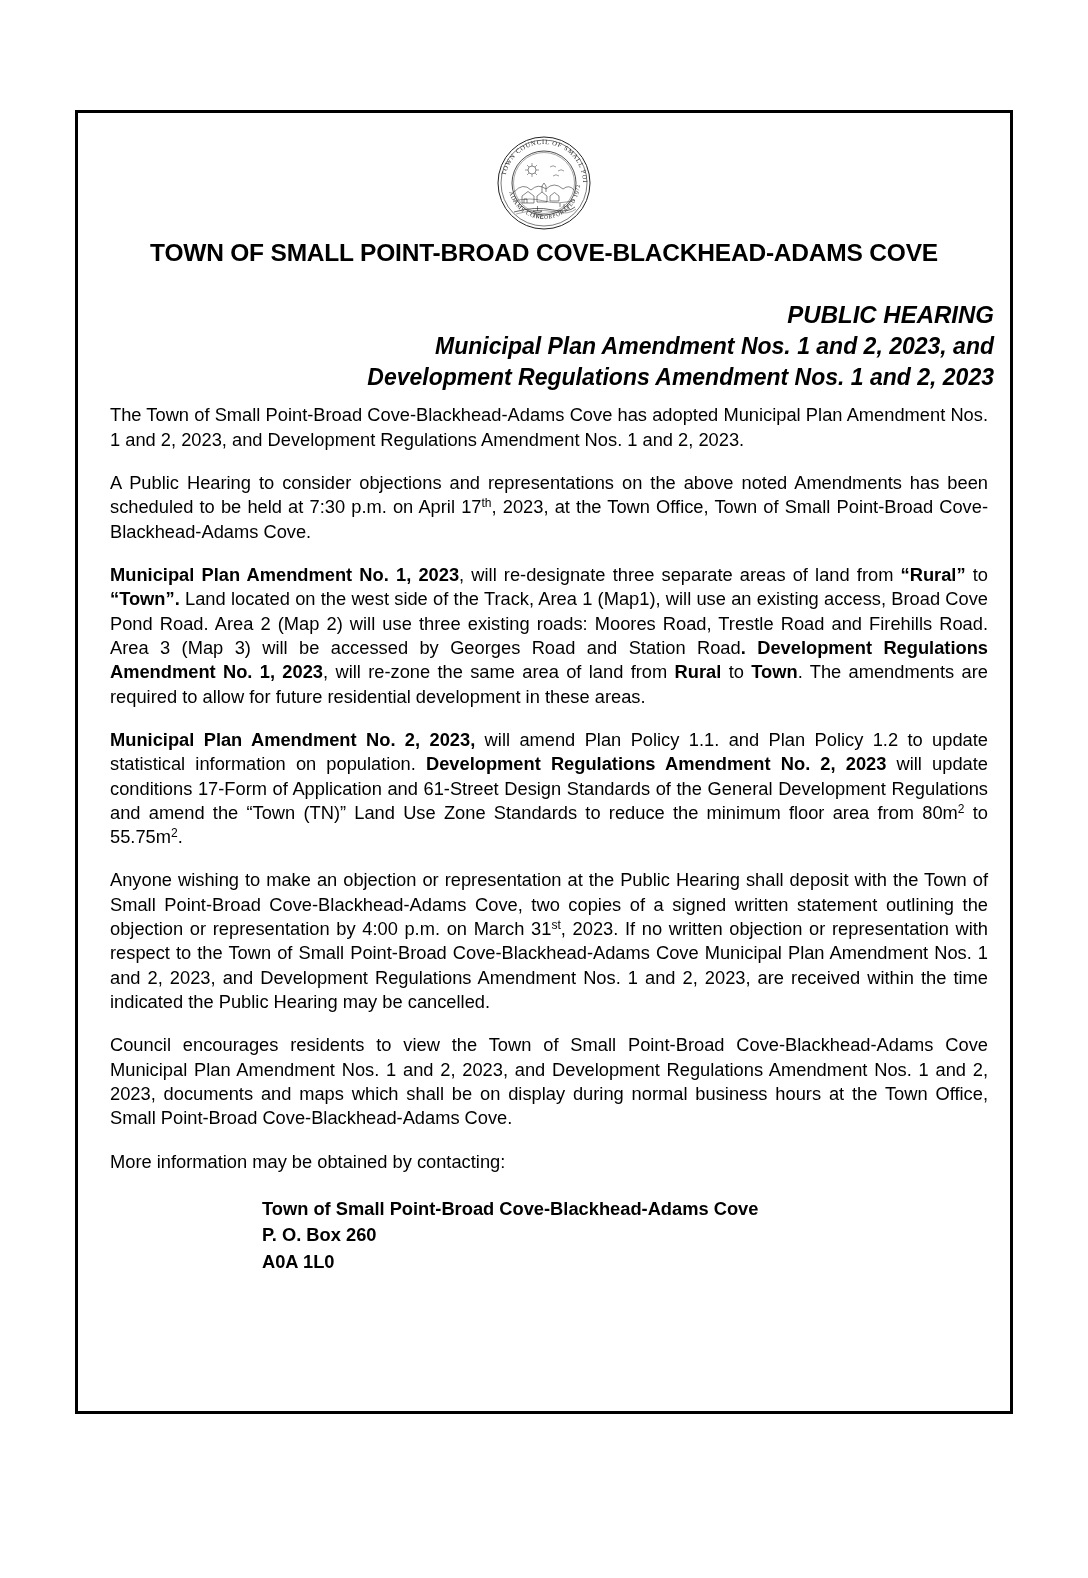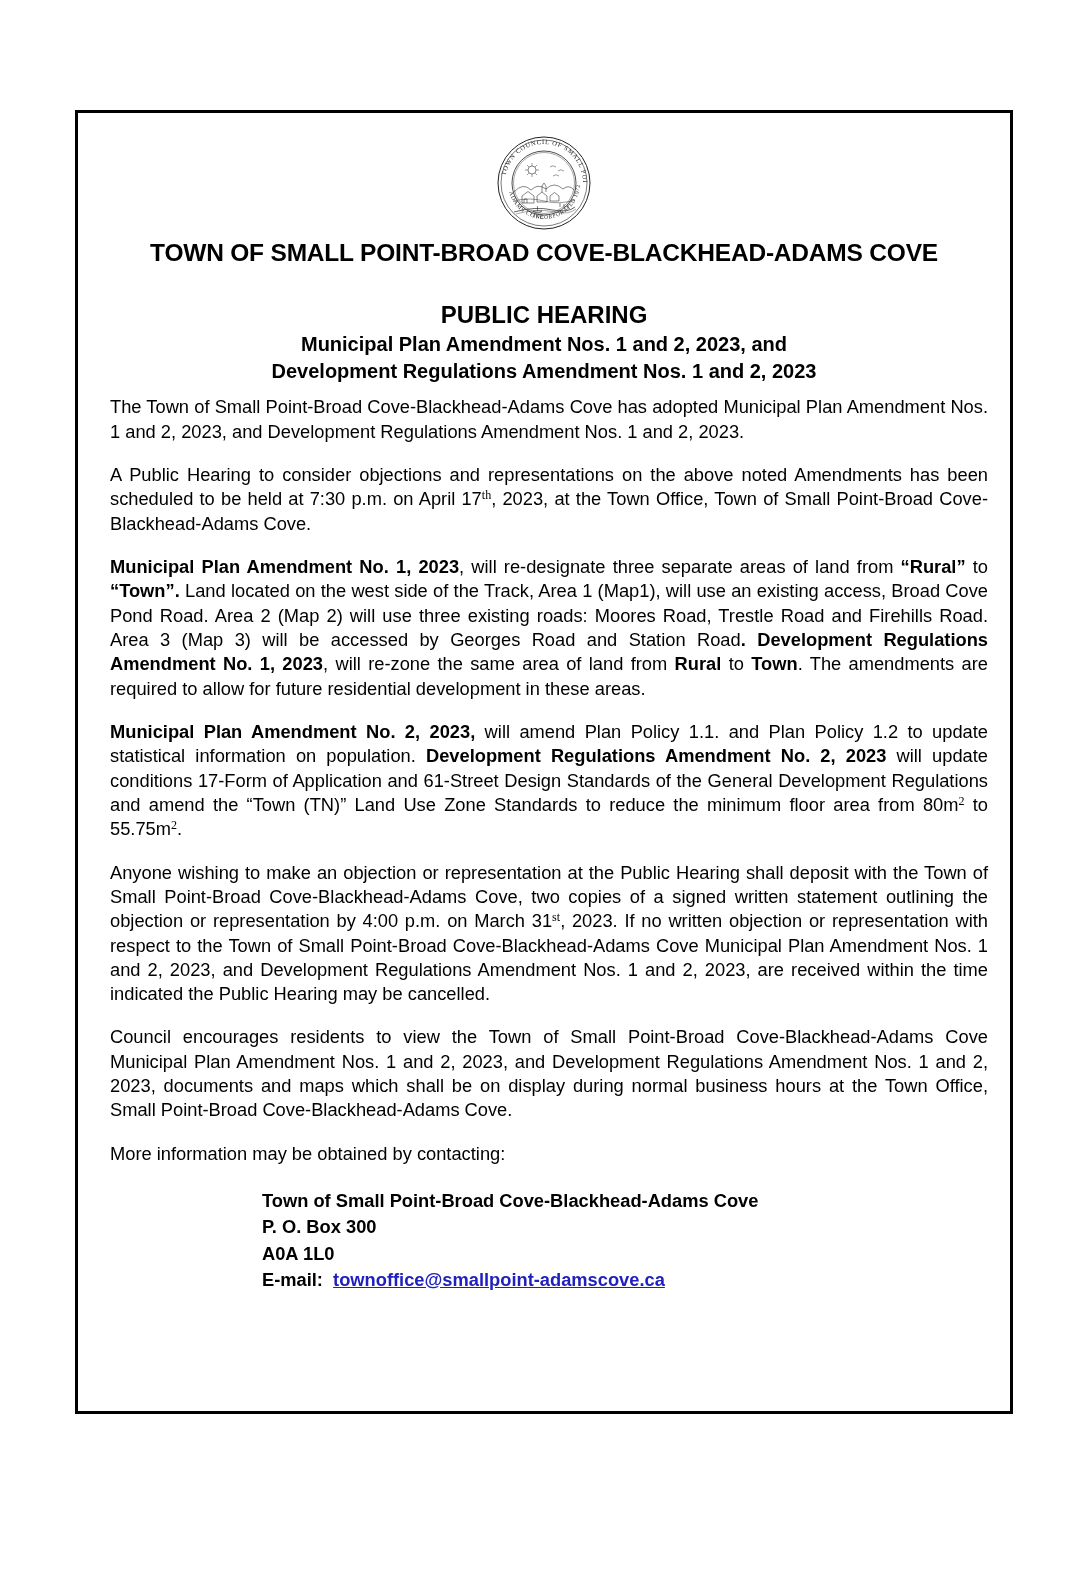--- a/index.html
+++ b/index.html
@@ -49,53 +49,53 @@
   .doc-title {
     font-size: 24.5px;
     font-weight: bold;
     text-align: center;
     letter-spacing: -0.2px;
     margin: 6px 0 0 0;
     line-height: 1.15;
     white-space: nowrap;
   }
   .hearing-block {
-    text-align: center;
+    text-align: right;
     margin-top: 32px;
     margin-bottom: 11px;
+    font-style: italic;
   }
   .hearing-line {
     font-size: 24px;
     font-weight: bold;
     line-height: 1.33;
     margin: 0;
   }
   .hearing-line.sub {
-    font-size: 20px;
+    font-size: 23px;
   }
 
   
   .body-wrap {
     padding: 0 6px 0 16px;
     margin-top: 6px;
   }
   p.para {
     font-size: 18.3px;
     line-height: 1.33;
     text-align: justify;
     margin: 0 0 19px 0;
     hyphens: none;
   }
   p.para:last-child { margin-bottom: 0; }
   .b { font-weight: bold; }
   sup {
     font-size: 0.66em;
     line-height: 0;
     vertical-align: 0.48em;
-    font-family: Liberation Serif, serif;
   }
 
   
   .contact-block {
     margin-top: 22px;
     margin-left: 152px;
     font-size: 18.3px;
     font-weight: bold;
     line-height: 1.44;
   }
@@ -193,20 +193,19 @@
       <p class="para"><span class="b">Municipal Plan Amendment No. 2, 2023,</span><span> will amend Plan Policy 1.1. and Plan Policy 1.2 to update statistical information on population. </span><span class="b">Development Regulations Amendment No. 2, 2023</span><span> will update conditions 17-Form of Application and 61-Street Design Standards of the General Development Regulations and amend the “Town (TN)” Land Use Zone Standards to reduce the minimum floor area from 80m</span><sup>2</sup><span> to 55.75m</span><sup>2</sup><span>.</span></p>
 
       <p class="para"><span>Anyone wishing to make an objection or representation at the Public Hearing shall deposit with the Town of Small Point-Broad Cove-Blackhead-Adams Cove, two copies of a signed written statement outlining the objection or representation by 4:00 p.m. on March 31</span><sup>st</sup><span>, 2023. If no written objection or representation with respect to the Town of Small Point-Broad Cove-Blackhead-Adams Cove Municipal Plan Amendment Nos. 1 and 2, 2023, and Development Regulations Amendment Nos. 1 and 2, 2023, are received within the time indicated the Public Hearing may be cancelled.</span></p>
 
       <p class="para"><span>Council encourages residents to view the Town of Small Point-Broad Cove-Blackhead-Adams Cove Municipal Plan Amendment Nos. 1 and 2, 2023, and Development Regulations Amendment Nos. 1 and 2, 2023, documents and maps which shall be on display during normal business hours at the Town Office, Small Point-Broad Cove-Blackhead-Adams Cove.</span></p>
 
       <p class="para"><span>More information may be obtained by contacting:</span></p>
 
       <div class="contact-block">
         <div class="contact-line">Town of Small Point-Broad Cove-Blackhead-Adams Cove</div>
-        <div class="contact-line">P. O. Box 300</div>
+        <div class="contact-line">P. O. Box 260</div>
         <div class="contact-line">A0A 1L0</div>
-        <div class="contact-line"><span>E-mail:  </span><a class="email-link" href="#">townoffice@smallpoint-adamscove.ca</a></div>
       </div>
 
     </div>
   </div>
 </div>
 
 </body></html>

